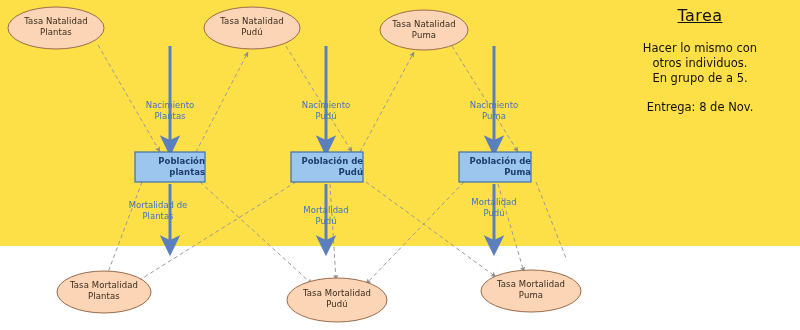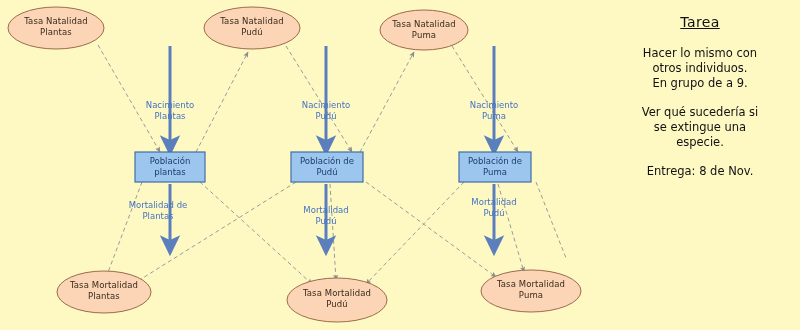--- a/index.html
+++ b/index.html
@@ -10,22 +10,22 @@
   }
   body {
     width: 800px; height: 330px;
     position: relative;
     overflow: hidden;
     font-family: "Liberation Sans", sans-serif;
   }
   #stage {
     position: absolute;
     left: 0; top: 0;
-    width: 800px; height: 330px;
-    background: #fef9c3;
+    width: 800px; height: 246px;
+    background: #fde047;
   }
   
   #diagram-svg {
     position: absolute;
     left: 0; top: 0;
     width: 800px; height: 330px;
   }
   .rate-ellipse {
     fill: #fbd5b5;
     stroke: #9c6b4a;
@@ -54,27 +54,28 @@
     color: #3b2b1e;
     font-family: "DejaVu Sans", sans-serif;
     font-size: 8.5px;
     line-height: 11px;
     letter-spacing: 0.1px;
     pointer-events: none;
     white-space: pre-line;
   }
   .stock-label {
     position: absolute;
-    text-align: center;
+    text-align: right;
     color: #1c3d6e;
     font-family: "DejaVu Sans", sans-serif;
     font-size: 8.5px;
     line-height: 11px;
     pointer-events: none;
     white-space: pre-line;
+    font-weight: bold;
   }
   .flow-label {
     position: absolute;
     text-align: center;
     color: #4472c4;
     font-family: "DejaVu Sans", sans-serif;
     font-size: 8.5px;
     line-height: 11px;
     pointer-events: none;
     white-space: pre-line;
@@ -83,24 +84,24 @@
   #task-panel {
     position: absolute;
     left: 600px;
     top: 4px;
     width: 200px;
     text-align: center;
     font-family: "DejaVu Sans", sans-serif;
     color: #111111;
   }
   #task-title {
-    font-size: 14px;
+    font-size: 16px;
     font-weight: normal;
     text-decoration: underline;
-    margin: 10px 0 16px 0;
+    margin: 2px 0 16px 0;
     letter-spacing: 0.4px;
   }
   .task-para {
     font-size: 11.5px;
     line-height: 15px;
     margin: 0 0 14px 0;
     white-space: pre-line;
   }
   .task-para.last { margin-bottom: 16px; }
 </style>
@@ -201,20 +202,17 @@
 Plantas</div>
   <div class="flow-label" style="left:286px; top:205px; width:80px;">Mortalidad
 Pudú</div>
   <div class="flow-label" style="left:454px; top:197px; width:80px;">Mortalidad
 Pudú</div>
 
   <div id="task-panel">
     <div id="task-title">Tarea</div>
     <div class="task-para">Hacer lo mismo con
 otros individuos.
-En grupo de a 9.</div>
-    <div class="task-para">Ver qué sucedería si
-se extingue una
-especie.</div>
+En grupo de a 5.</div>
     <div class="task-para last">Entrega: 8 de Nov.</div>
   </div>
 
 </div>
 
 </body></html>

